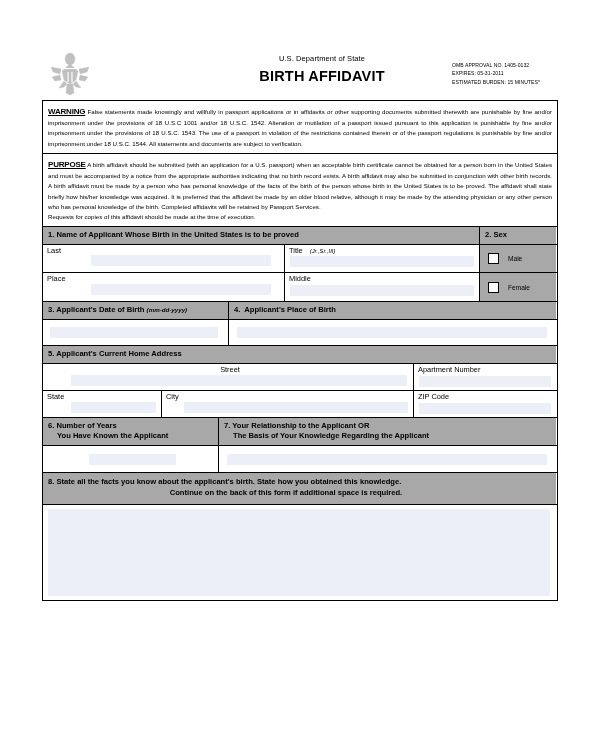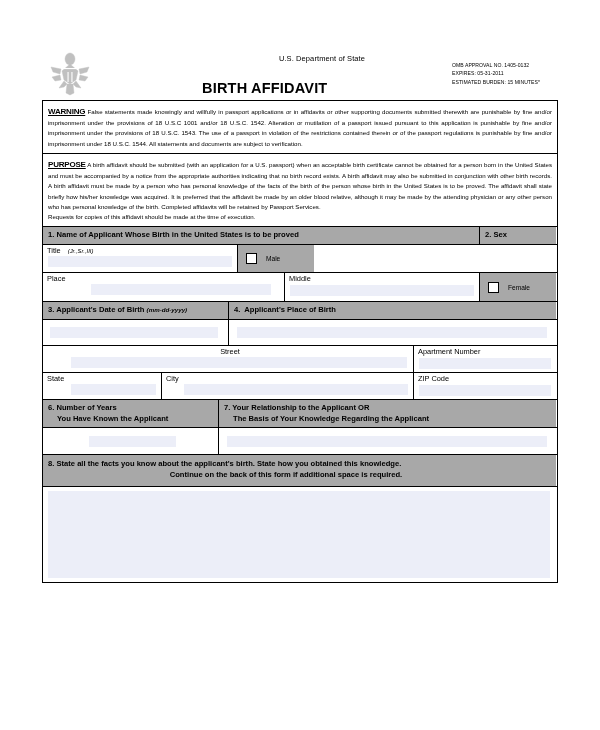--- a/index.html
+++ b/index.html
@@ -10,21 +10,21 @@
     color:#000;
     -webkit-font-smoothing:antialiased;
   }
   .page{position:relative;width:600px;height:730px;overflow:hidden;}
 
   
   .masthead{position:absolute;left:42px;top:48px;width:516px;height:48px;}
   .seal{position:absolute;left:6px;top:2px;width:44px;height:46px;opacity:.55;}
   .dept{position:absolute;left:160px;top:6px;width:240px;text-align:center;
         font-size:7.5px;letter-spacing:.1px;}
-  .title{position:absolute;left:160px;top:32px;width:240px;text-align:left;
+  .title{position:absolute;left:160px;top:20px;width:240px;text-align:center;
          font-size:14.5px;font-weight:bold;letter-spacing:.2px;}
   .omb{position:absolute;left:410px;top:13px;width:140px;font-size:5.1px;
        line-height:1.62;letter-spacing:.05px;}
 
   
   .frame{position:absolute;left:42px;top:100px;width:516px;
          border:1.6px solid #000;box-sizing:border-box;}
 
   
   .notice{padding:4px 5px 4px 5px;border-bottom:1.6px solid #000;box-sizing:border-box;}
@@ -108,20 +108,24 @@
         <span>1.</span>
         <span>Name of Applicant Whose Birth in the United States is to be proved</span>
       </div>
       <div class="gray hdr" style="width:76px;">
         <span>2.</span>
         <span>Sex</span>
       </div>
     </div>
 
     <div class="row bb">
+      <div class="cell br" style="width:242px;height:27px;">
+        <div class="lbl">Last</div>
+        <div class="fill" style="left:48px;top:10px;width:180px;"></div>
+      </div>
       <div class="cell br" style="width:195px;height:27px;">
         <div class="lbl">
           <span>Title</span><span class="sm">(Jr.,Sr.,III)</span>
         </div>
         <div class="fill" style="left:5px;top:11px;width:184px;"></div>
       </div>
       <div class="sexcell gray" style="width:76px;height:27px;">
         <span class="cbox"></span>
         <span class="cblabel">Male</span>
       </div>
@@ -156,20 +160,26 @@
 
     <div class="row bb">
       <div class="cell br" style="width:186px;height:25px;">
         <div class="fill" style="left:7px;top:7px;width:168px;"></div>
       </div>
       <div class="cell" style="width:327px;height:25px;">
         <div class="fill" style="left:8px;top:7px;width:310px;"></div>
       </div>
     </div>
 
+    <div class="row bb">
+      <div class="gray hdr" style="width:513px;">
+        <span>5.</span>
+        <span>Applicant's Current Home Address</span>
+      </div>
+    </div>
 
     <div class="row bb">
       <div class="cell br" style="width:371px;height:26px;text-align:center;">
         <div class="lbl">Street</div>
         <div class="fill" style="left:28px;top:11px;width:336px;"></div>
       </div>
       <div class="cell" style="width:142px;height:26px;">
         <div class="lbl">Apartment Number</div>
         <div class="fill" style="left:5px;top:12px;width:132px;"></div>
       </div>

